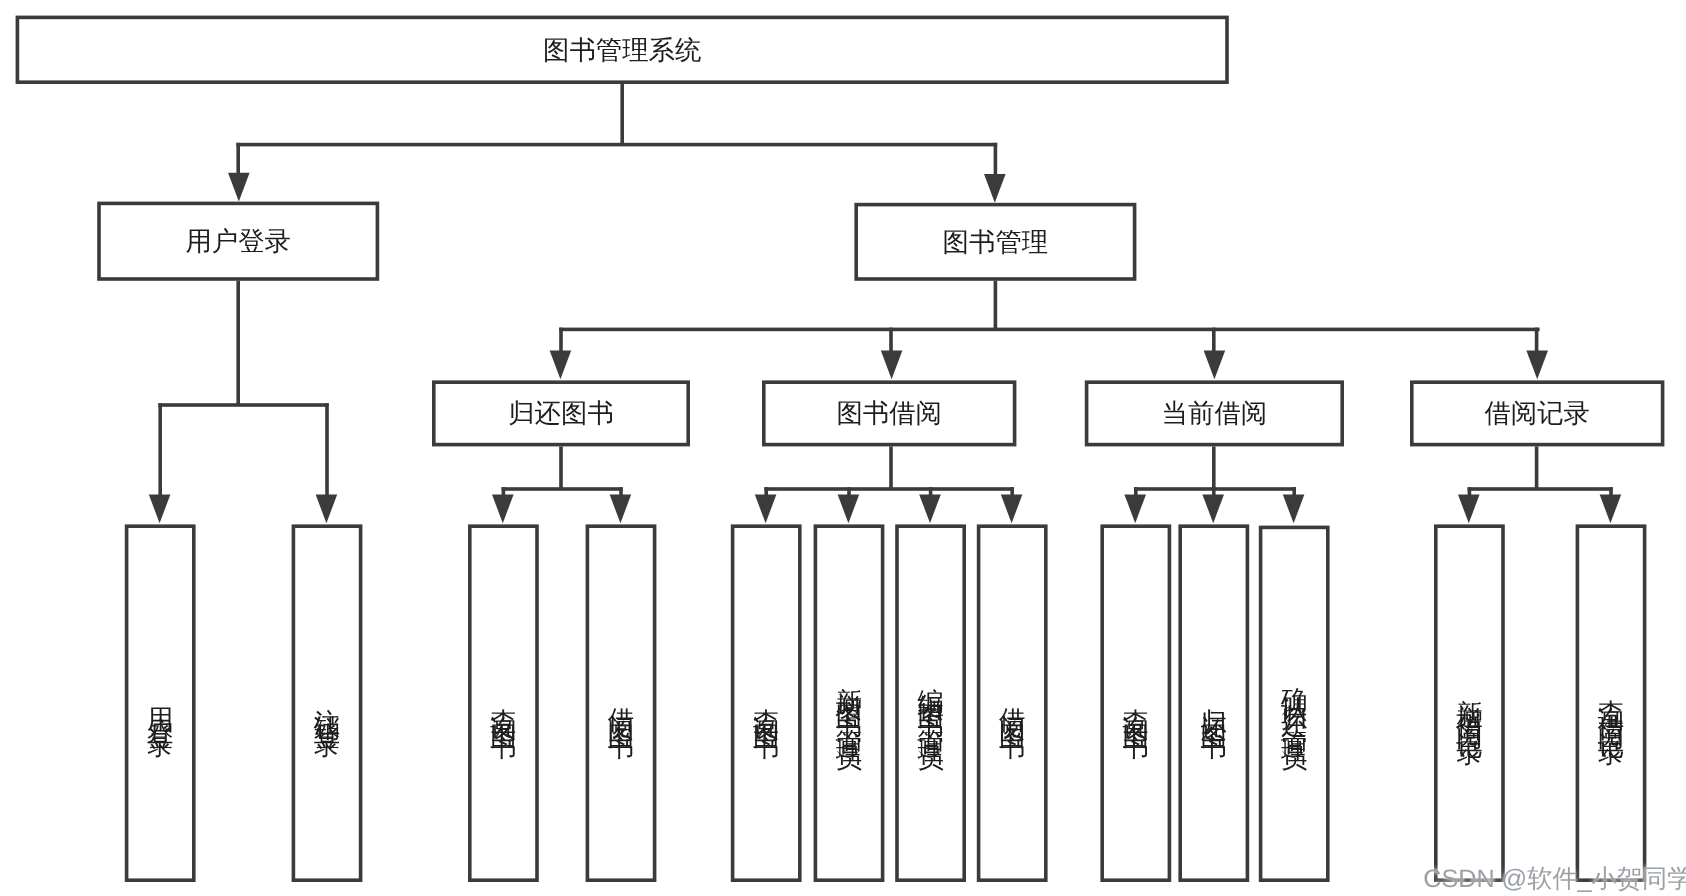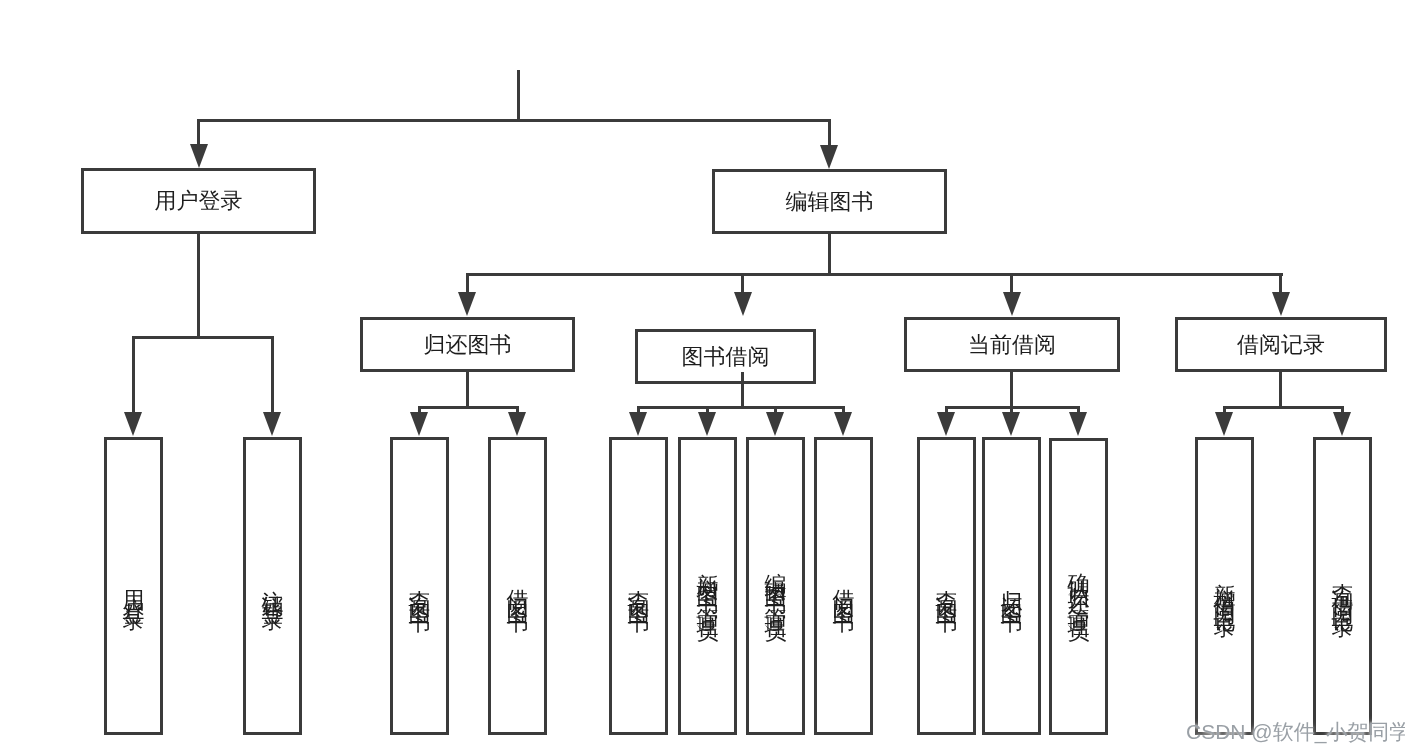--- a/index.html
+++ b/index.html
@@ -56,33 +56,36 @@
     white-space: nowrap;
     text-shadow: 0 0 3px #fff, 0 0 6px #fff;
     z-index: 10;
   }
 </style>
 </head>
 <body>
 
 <div class="canvas">
 
+  <div class="box" style="left:13px; top:13px; width:1011px; height:57px;">
+    <span class="lbl">图书管理系统</span>
+  </div>
 
   <div class="vl" style="left:517px; top:70px; height:51px;"></div>
   <div class="hl" style="left:197px; top:119px; width:634px;"></div>
   <div class="vl" style="left:197px; top:119px; height:27px;"></div>
   <div class="ar" style="left:190px; top:144px;"></div>
   <div class="vl" style="left:828px; top:119px; height:27px;"></div>
   <div class="ar" style="left:820px; top:145px;"></div>
 
   <div class="box" style="left:81px; top:168px; width:235px; height:66px;">
     <span class="lbl">用户登录</span>
   </div>
   <div class="box" style="left:712px; top:169px; width:235px; height:65px;">
-    <span class="lbl">编辑图书</span>
+    <span class="lbl">图书管理</span>
   </div>
 
   <div class="vl" style="left:197px; top:234px; height:104px;"></div>
   <div class="hl" style="left:132px; top:336px; width:142px;"></div>
   <div class="vl" style="left:132px; top:336px; height:78px;"></div>
   <div class="ar" style="left:124px; top:412px;"></div>
   <div class="vl" style="left:271px; top:336px; height:78px;"></div>
   <div class="ar" style="left:263px; top:412px;"></div>
 
   <div class="vl" style="left:828px; top:234px; height:41px;"></div>
@@ -92,21 +95,21 @@
   <div class="vl" style="left:741px; top:273px; height:20px;"></div>
   <div class="ar" style="left:734px; top:292px;"></div>
   <div class="vl" style="left:1010px; top:273px; height:20px;"></div>
   <div class="ar" style="left:1003px; top:292px;"></div>
   <div class="vl" style="left:1279px; top:273px; height:20px;"></div>
   <div class="ar" style="left:1272px; top:292px;"></div>
 
   <div class="box" style="left:360px; top:317px; width:215px; height:55px;">
     <span class="lbl">归还图书</span>
   </div>
-  <div class="box" style="left:635px; top:329px; width:181px; height:55px;">
+  <div class="box" style="left:635px; top:317px; width:212px; height:55px;">
     <span class="lbl">图书借阅</span>
   </div>
   <div class="box" style="left:904px; top:317px; width:216px; height:55px;">
     <span class="lbl">当前借阅</span>
   </div>
   <div class="box" style="left:1175px; top:317px; width:212px; height:55px;">
     <span class="lbl">借阅记录</span>
   </div>
 
   <div class="vl" style="left:466px; top:372px; height:36px;"></div>

